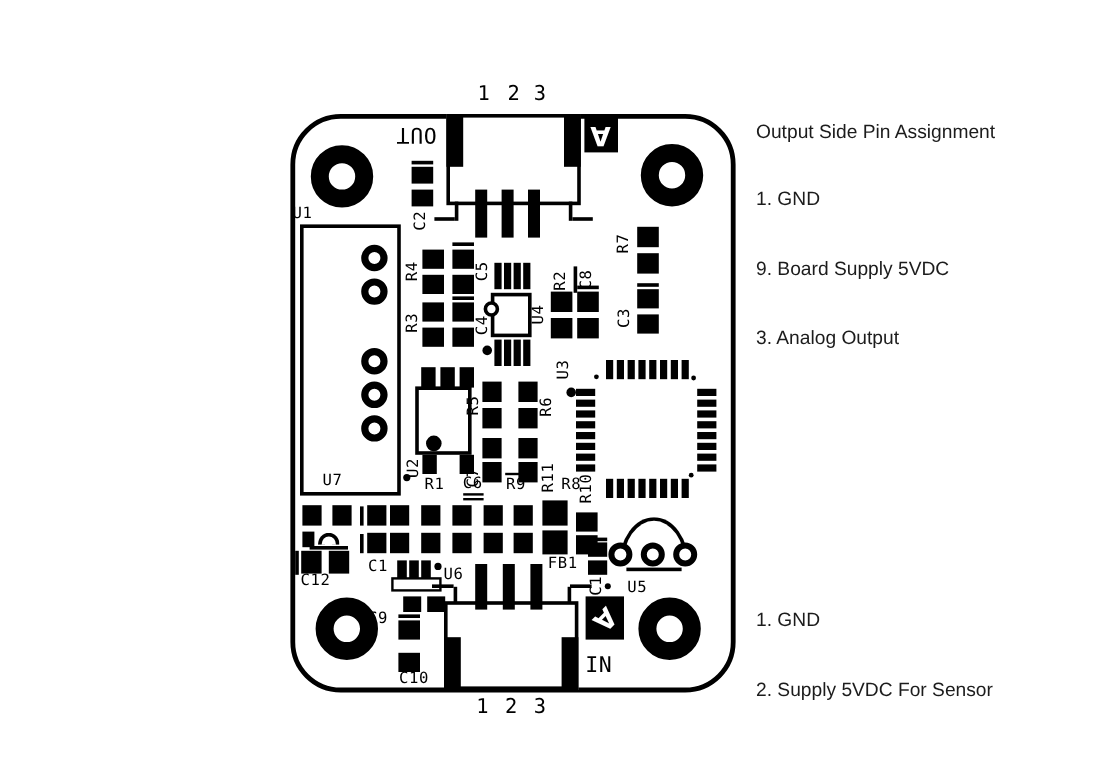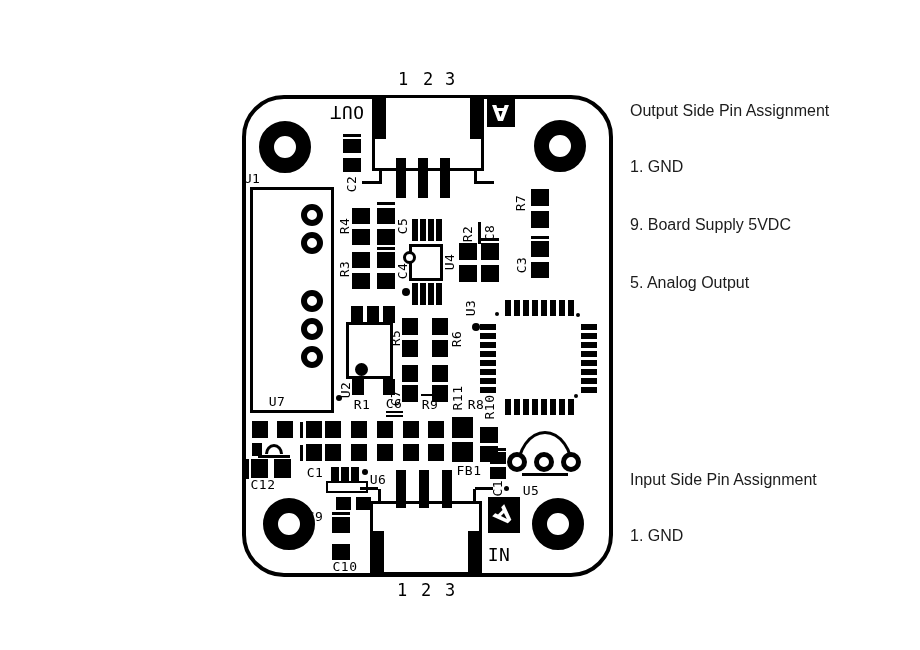--- a/index.html
+++ b/index.html
@@ -249,19 +249,19 @@
   <span class="lbl" style="left:378px;top:479px">U6</span>
   <span class="lbl" style="left:263px;top:484px">C12</span>
   <span class="lbl" style="left:345px;top:566px">C10</span>
   <span class="lbl" style="left:469px;top:470px">FB1</span>
   <span class="lbl" style="left:531px;top:490px">U5</span>
 
   <div class="note" style="left:630px;top:102px">
     <div class="note-title">Output Side Pin Assignment</div>
     <div class="note-item">1. GND</div>
     <div class="note-item">9. Board Supply 5VDC</div>
-    <div class="note-item">5. Analog Output</div>
+    <div class="note-item">3. Analog Output</div>
   </div>
   <div class="note" style="left:630px;top:471px">
-    <div class="note-title">Input Side Pin Assignment</div>
     <div class="note-item">1. GND</div>
+    <div class="note-item">2. Supply 5VDC For Sensor</div>
   </div>
 </div>
 
 </body></html>

